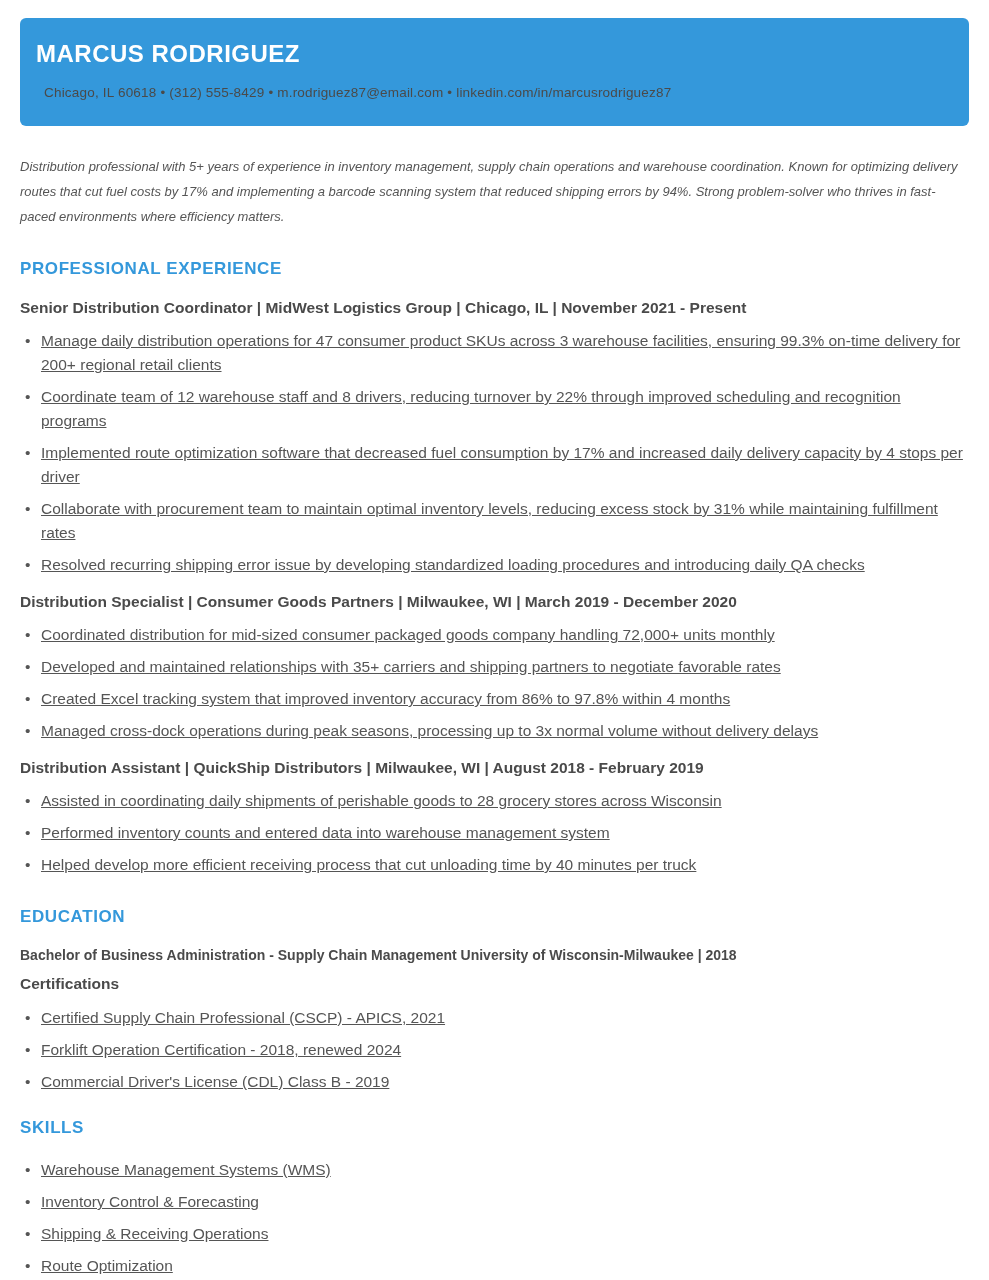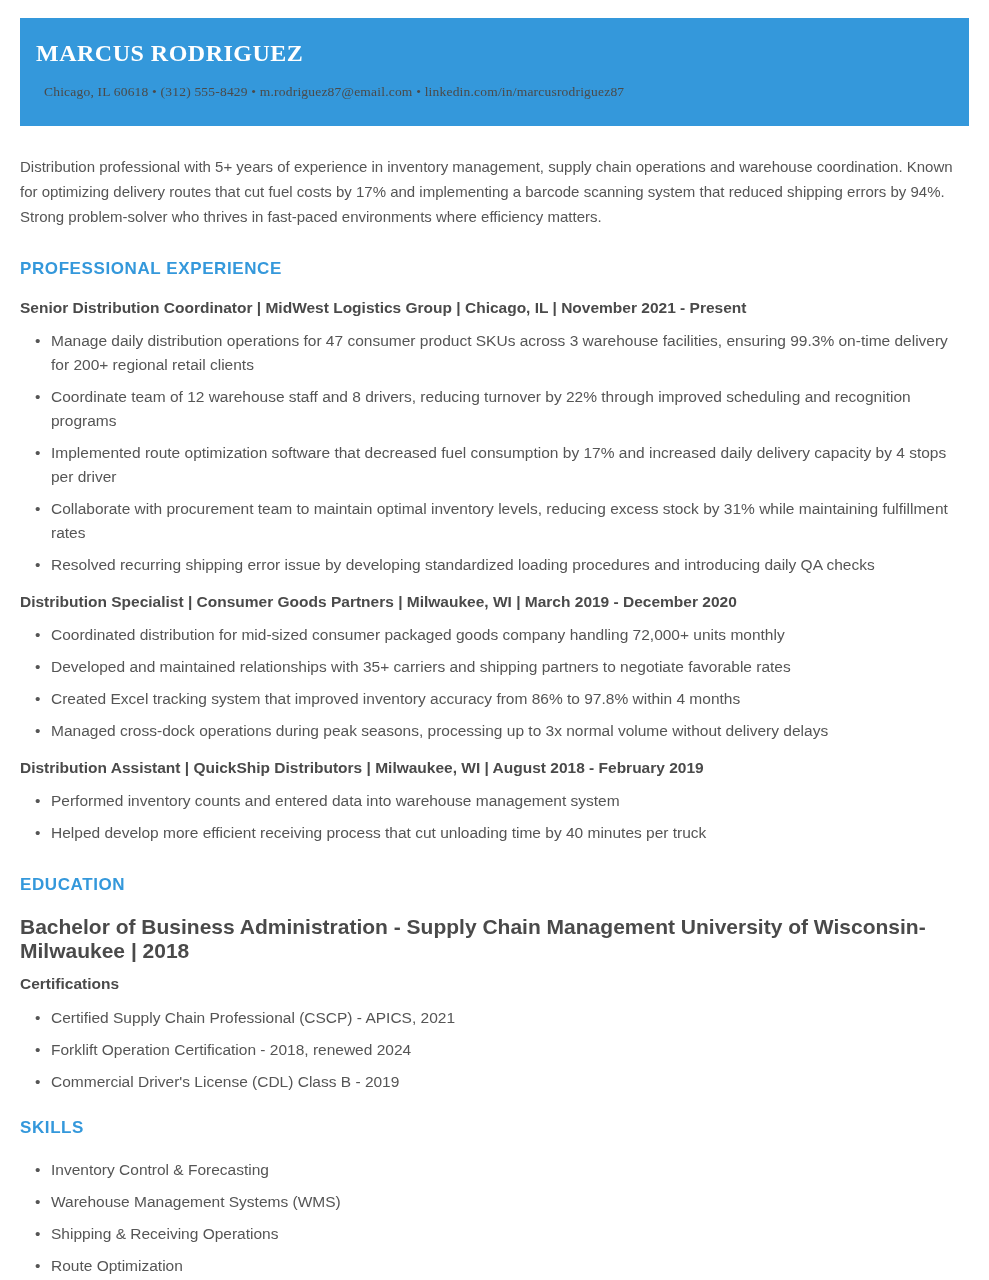--- a/index.html
+++ b/index.html
@@ -15,83 +15,84 @@
     -webkit-font-smoothing: antialiased;
   }
   .page {
     padding: 0 20px 20px 20px;
     box-sizing: border-box;
   }
   
   .header-banner {
     margin-top: 18px;
     background: #3498db;
-    border-radius: 0;
+    border-radius: 6px;
     padding: 22px 16px 26px 16px;
-    font-family: Liberation Serif, serif;
   }
   .name {
     margin: 0 0 17px 0;
     color: #ffffff;
     font-size: 24px;
     font-weight: bold;
     letter-spacing: 0.5px;
   }
   .contact-line {
     color: #4a4a4a;
     font-size: 13.5px;
     letter-spacing: 0.2px;
     margin-left: 8px;
   }
   
   .summary {
     margin: 28px 0 0 0;
-    font-size: 15px;
+    font-size: 13px;
     line-height: 25px;
     color: #555555;
+    font-style: italic;
   }
   
   .section-title {
     margin: 30px 0 20px 0;
     color: #3498db;
     font-size: 17px;
     font-weight: bold;
     letter-spacing: 0.6px;
   }
   .section-title.tight-top { margin-top: 24px; }
   
   .job-title {
     margin: 16px 0 12px 0;
     font-size: 15.5px;
     font-weight: bold;
     color: #4a4a4a;
   }
   ul.bullet-list {
     list-style: none;
-    margin: 10px;
+    margin: 0;
     padding: 0;
+    text-decoration: underline;
   }
   ul.bullet-list li {
     position: relative;
     padding-left: 21px;
     margin-bottom: 8px;
     font-size: 15.5px;
     line-height: 24px;
     color: #555555;
   }
   ul.bullet-list li::before {
     content: "\2022";
     position: absolute;
     left: 5px;
     color: #555555;
   }
   
   .degree-line {
     margin: 14px 0 12px 0;
-    font-size: 21px;
+    font-size: 14px;
     font-weight: bold;
     color: #4a4a4a;
   }
   .cert-label {
     margin: 0 0 13px 0;
     font-size: 15.5px;
     font-weight: bold;
     color: #4a4a4a;
   }
 </style>
@@ -127,40 +128,41 @@
         <li>Coordinated distribution for mid-sized consumer packaged goods company handling 72,000+ units monthly</li>
         <li>Developed and maintained relationships with 35+ carriers and shipping partners to negotiate favorable rates</li>
         <li>Created Excel tracking system that improved inventory accuracy from 86% to 97.8% within 4 months</li>
         <li>Managed cross-dock operations during peak seasons, processing up to 3x normal volume without delivery delays</li>
       </ul>
     </div>
 
     <div class="job">
       <h3 class="job-title">Distribution Assistant | QuickShip Distributors | Milwaukee, WI | August 2018 - February 2019</h3>
       <ul class="bullet-list">
+        <li>Assisted in coordinating daily shipments of perishable goods to 28 grocery stores across Wisconsin</li>
         <li>Performed inventory counts and entered data into warehouse management system</li>
         <li>Helped develop more efficient receiving process that cut unloading time by 40 minutes per truck</li>
       </ul>
     </div>
   </section>
 
   <section>
     <h2 class="section-title">EDUCATION</h2>
     <div class="degree-line">Bachelor of Business Administration - Supply Chain Management University of Wisconsin-Milwaukee | 2018</div>
     <div class="cert-label">Certifications</div>
     <ul class="bullet-list">
       <li>Certified Supply Chain Professional (CSCP) - APICS, 2021</li>
       <li>Forklift Operation Certification - 2018, renewed 2024</li>
       <li>Commercial Driver's License (CDL) Class B - 2019</li>
     </ul>
   </section>
 
   <section>
     <h2 class="section-title tight-top">SKILLS</h2>
     <ul class="bullet-list">
+      <li>Warehouse Management Systems (WMS)</li>
       <li>Inventory Control &amp; Forecasting</li>
-      <li>Warehouse Management Systems (WMS)</li>
       <li>Shipping &amp; Receiving Operations</li>
       <li>Route Optimization</li>
     </ul>
   </section>
 
 </div>
 
 </body></html>

